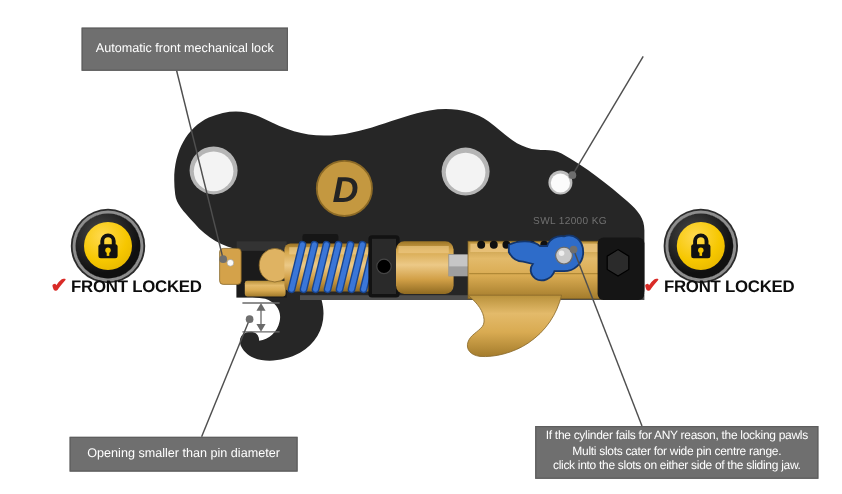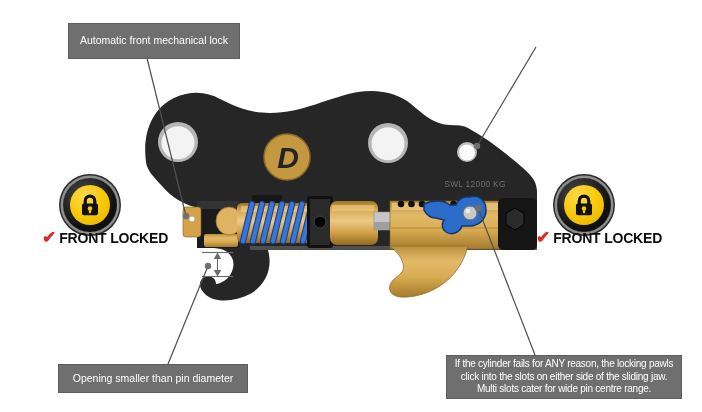--- a/index.html
+++ b/index.html
@@ -201,22 +201,22 @@
     <span class="ln">Automatic front mechanical lock</span>
   </div>
 
 
   <div class="callout callout-sm" style="left:58px;top:364px;width:190px;height:29px;text-align:center;">
     <span class="ln">Opening smaller than pin diameter</span>
   </div>
 
   <div class="callout callout-xs" style="left:416px;top:355px;width:236px;height:44px;">
     <span class="ln">If the cylinder fails for ANY reason, the locking pawls</span>
+    <span class="ln">Multi slots cater for wide pin centre range.</span>
     <span class="ln">click into the slots on either side of the sliding jaw.</span>
-    <span class="ln">Multi slots cater for wide pin centre range.</span>
   </div>
 
   <div class="badge" style="left:63px;top:178px;">
     <div class="badge-inner">
       <svg width="26" height="26" viewBox="0 0 24 24">
         <path d="M7.6 11.2 V8.2 a4.4 4.4 0 0 1 8.8 0 V11.2" fill="none" stroke="#111111" stroke-width="3"></path>
         <rect x="4.6" y="10.6" width="14.8" height="10.8" rx="1.8" fill="#111111"></rect>
         <circle cx="12" cy="15.2" r="2.1" fill="#f6c700"></circle>
         <rect x="11" y="15.6" width="2" height="4" fill="#f6c700"></rect>
       </svg>

